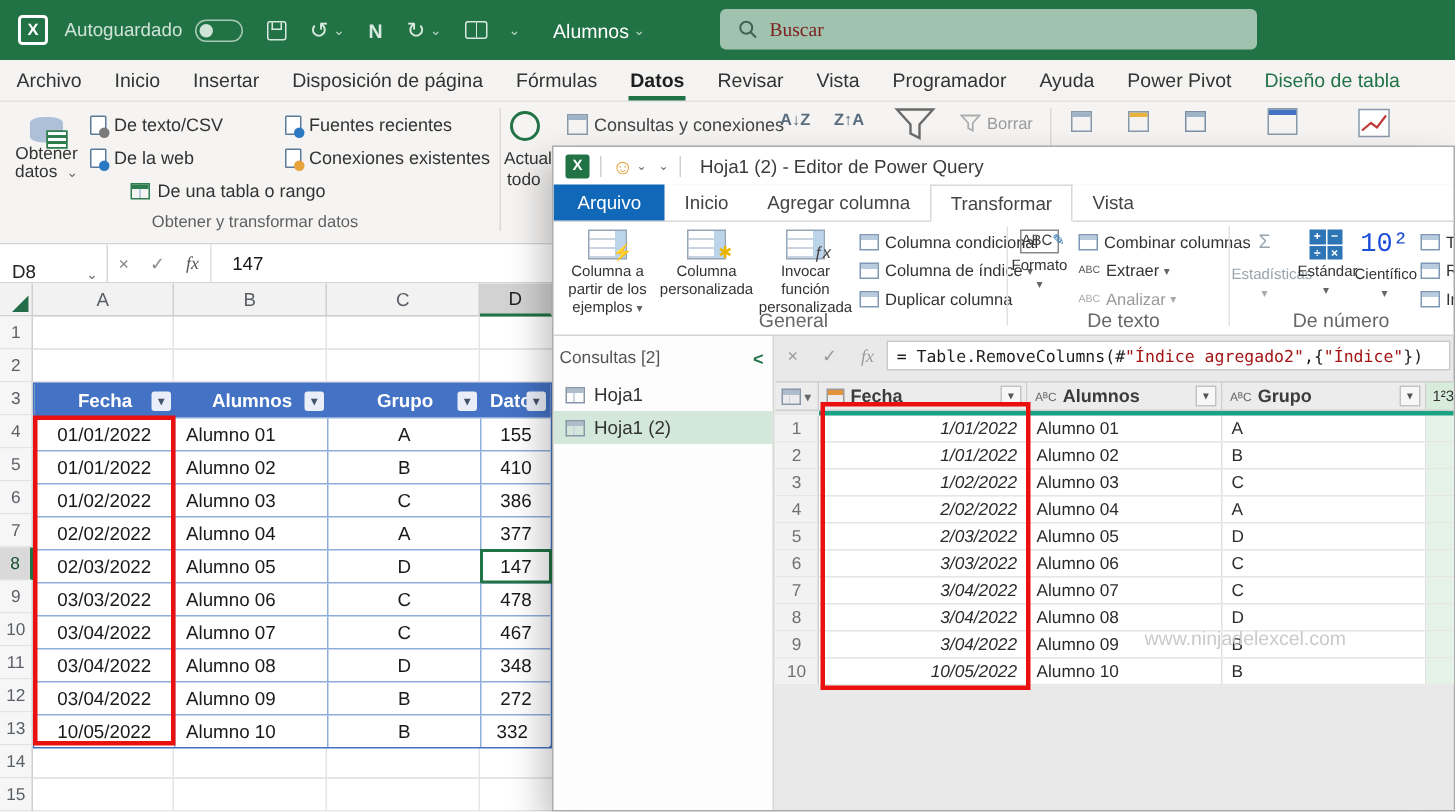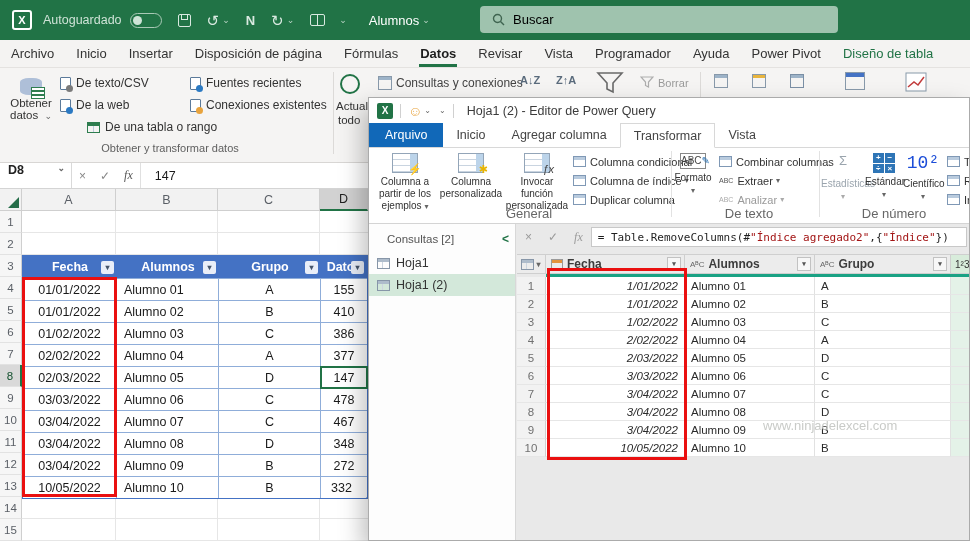--- a/index.html
+++ b/index.html
@@ -16,21 +16,21 @@
   .toggle { width:32px; height:15px; border:1px solid #a9c9b6; border-radius:8px; margin-left:8px; position:relative; }
   .toggle .knob { position:absolute; left:2px; top:2px; width:9px; height:9px; border-radius:50%; background:#cfe3d7; }
   .tb-ico { color:#d9e9e0; font-size:15px; margin-left:16px; line-height:1; }
   .tb-chev { color:#bcd6c7; font-size:9px; margin-left:3px; }
   .save-ico { width:13px; height:13px; border:1.5px solid #d9e9e0; border-radius:2px; margin-left:16px; position:relative; }
   .save-ico:before { content:""; position:absolute; left:2px; top:0; width:5px; height:4px; border:1.5px solid #d9e9e0; border-top:none; }
   .grid-ico { width:15px; height:12px; border:1.5px solid #d9e9e0; border-radius:2px; margin-left:16px;
     background:linear-gradient(90deg, transparent 48%, #d9e9e0 48%, #d9e9e0 56%, transparent 56%); }
   .doc-name { color:#fff; font-size:13px; margin-left:22px; }
   .searchbox { position:absolute; left:480px; top:6px; width:358px; height:27px; background:#9fc3ae;
-    border-radius:4px; display:flex; align-items:center; color:#000000; font-size:13px; }
+    border-radius:4px; display:flex; align-items:center; color:#7f1d1d; font-size:13px;font-family:Liberation Serif, serif; }
   .searchbox svg { margin:0 8px 0 12px; }
 
   
   .menubar { left:0; top:40px; width:970px; height:28px; background:#f4f3f2; display:flex; align-items:center;
     border-bottom:1px solid #e4e2e0; }
   .menubar .mtab { font-size:13px; color:#333; padding:0 11px; height:100%; display:flex; align-items:center; position:relative; }
   .menubar .mtab:nth-of-type(6) { font-weight:bold; color:#1e1e1e; }
   .menubar .mtab:nth-of-type(6):after { content:""; position:absolute; left:10px; right:10px; bottom:0; height:3px; background:#217346; }
   .menubar .mtab:nth-of-type(12) { color:#217346; }
 
@@ -51,21 +51,21 @@
   .refresh-ico { width:20px; height:20px; border:2.5px solid #217346; border-radius:50%; position:relative; }
   .small-lab { position:absolute; font-size:11.5px; color:#333; overflow:hidden; white-space:nowrap; }
   .icon-chip { position:absolute; top:72px; font-size:11px; color:#444; display:flex; align-items:center; }
   .funnel-big { position:absolute; }
   .gray { color:#9a9a9a; }
   .mini-sq { width:14px; height:14px; border:1px solid #8899aa; background:
     linear-gradient(#9db3c8 0 3px, transparent 3px); margin-right:4px; }
 
   
   .frow { left:0; top:163px; width:970px; height:26px; background:#fff; border-bottom:1px solid #d4d4d4; display:flex; align-items:center; }
-  .namebox { width:72px; height:100%; border-right:1px solid #d9d9d9; display:flex; align-items:flex-start; font-size:12.5px; color:#222; padding-left:8px;font-weight:bold; }
+  .namebox { width:72px; height:100%; border-right:1px solid #d9d9d9; display:flex; align-items:flex-end; font-size:12.5px; color:#222; padding-left:8px; }
   .namebox .nb-chev { margin-left:auto; margin-right:6px; font-size:9px; color:#666; }
   .fbtn { font-size:12px; color:#888; padding:0 7px; }
   .fx { font-style:italic; font-family:"Liberation Serif", serif; color:#555; }
   .fval { font-size:12.5px; color:#1a1a1a; padding-left:14px; border-left:1px solid #e0e0e0; height:100%; display:flex; align-items:center; }
 
   
   .sheet { left:0; top:189px; width:970px; height:352px; background:#fff; }
   .corner { position:absolute; left:0; top:0; width:22px; height:22px; background:#f2f2f2; border-right:1px solid #cfcfcf; border-bottom:1px solid #cfcfcf; }
   .corner:after { content:""; position:absolute; right:2px; bottom:2px; border-left:11px solid transparent; border-bottom:11px solid #256d49; }
   .colheads { position:absolute; left:22px; top:0; height:22px; display:flex; }
@@ -126,21 +126,21 @@
   .pq-grp { position:absolute; top:58px; font-size:13px; color:#666; text-align:center; }
   .pq-vsep { position:absolute; top:3px; width:1px; height:66px; background:#e2e2e2; }
   .std-ico { width:22px; height:20px; margin:2px auto 3px auto; display:grid; grid-template:1fr 1fr/1fr 1fr; gap:1px; }
   .std-ico b { background:#2e75b6; color:#fff; font-size:8px; display:flex; align-items:center; justify-content:center; }
   .sci-ico { font-size:18px; color:#1d4ed8; height:22px;font-family:Liberation Mono, monospace; }
   .stat-ico { font-size:13px; color:#9aa4ad; height:22px; }
   .dd { font-size:8px; color:#666; }
 
   
   .pq-pane { position:absolute; left:0; top:126px; width:147px; bottom:0; background:#fdfdfd; border-right:1px solid #d8d8d8; }
-  .pq-pane .hdr { display:flex; align-items:center; font-size:11.5px; color:#555; padding:8px 6px 6px 4px;margin-left:14px; }
+  .pq-pane .hdr { display:flex; align-items:center; font-size:11.5px; color:#555; padding:8px 6px 6px 4px; }
   .pq-pane .hdr .coll { margin-left:auto; color:#217346; font-size:12px; font-weight:bold; }
   .q-item { height:22px; display:flex; align-items:center; font-size:12.5px; color:#333; padding-left:8px; }
   .q-item:nth-of-type(2){ background:#d3e8da; }
   .q-ico { width:13px; height:11px; border:1px solid #8796a8; margin-right:6px;
     background:linear-gradient(#aebccb 0 3px, transparent 3px),
     linear-gradient(90deg, transparent 0 4px, #cdd6e0 4px 5px, transparent 5px); }
 
   
   .pq-fbar { position:absolute; left:148px; top:128px; width:452px; height:22px; display:flex; align-items:center; }
   .pq-fbtn { font-size:12px; color:#9a9a9a; padding:0 8px; }

